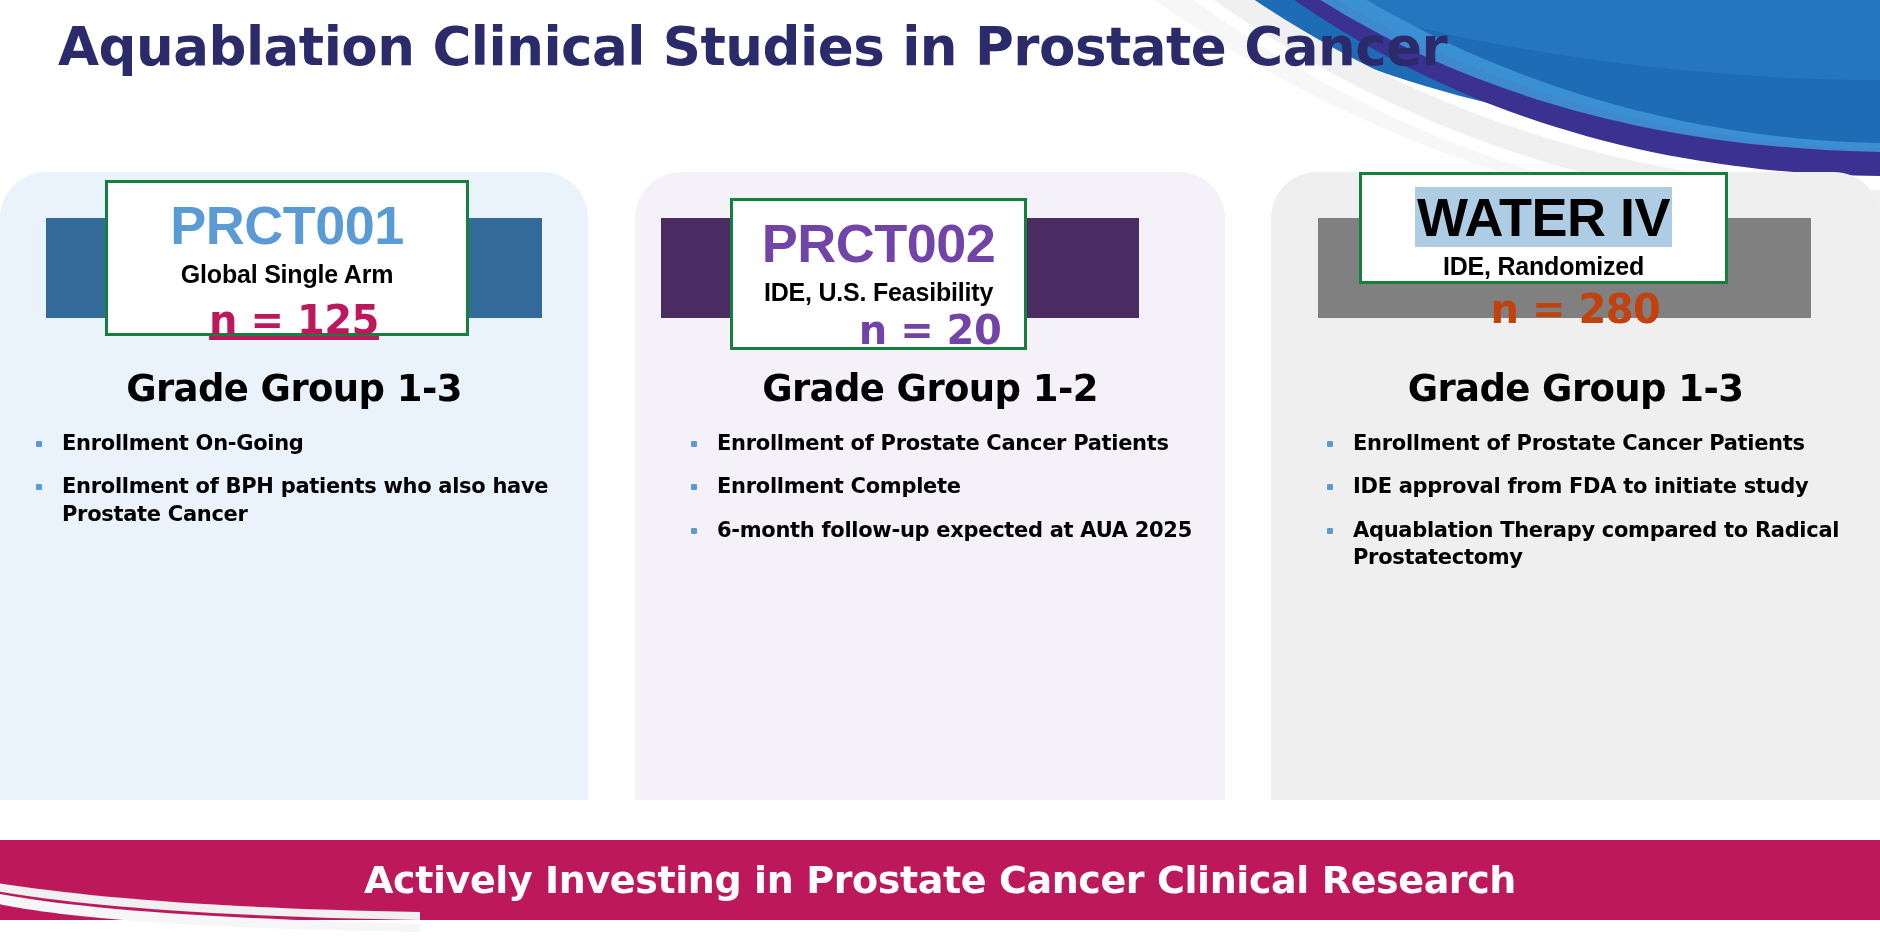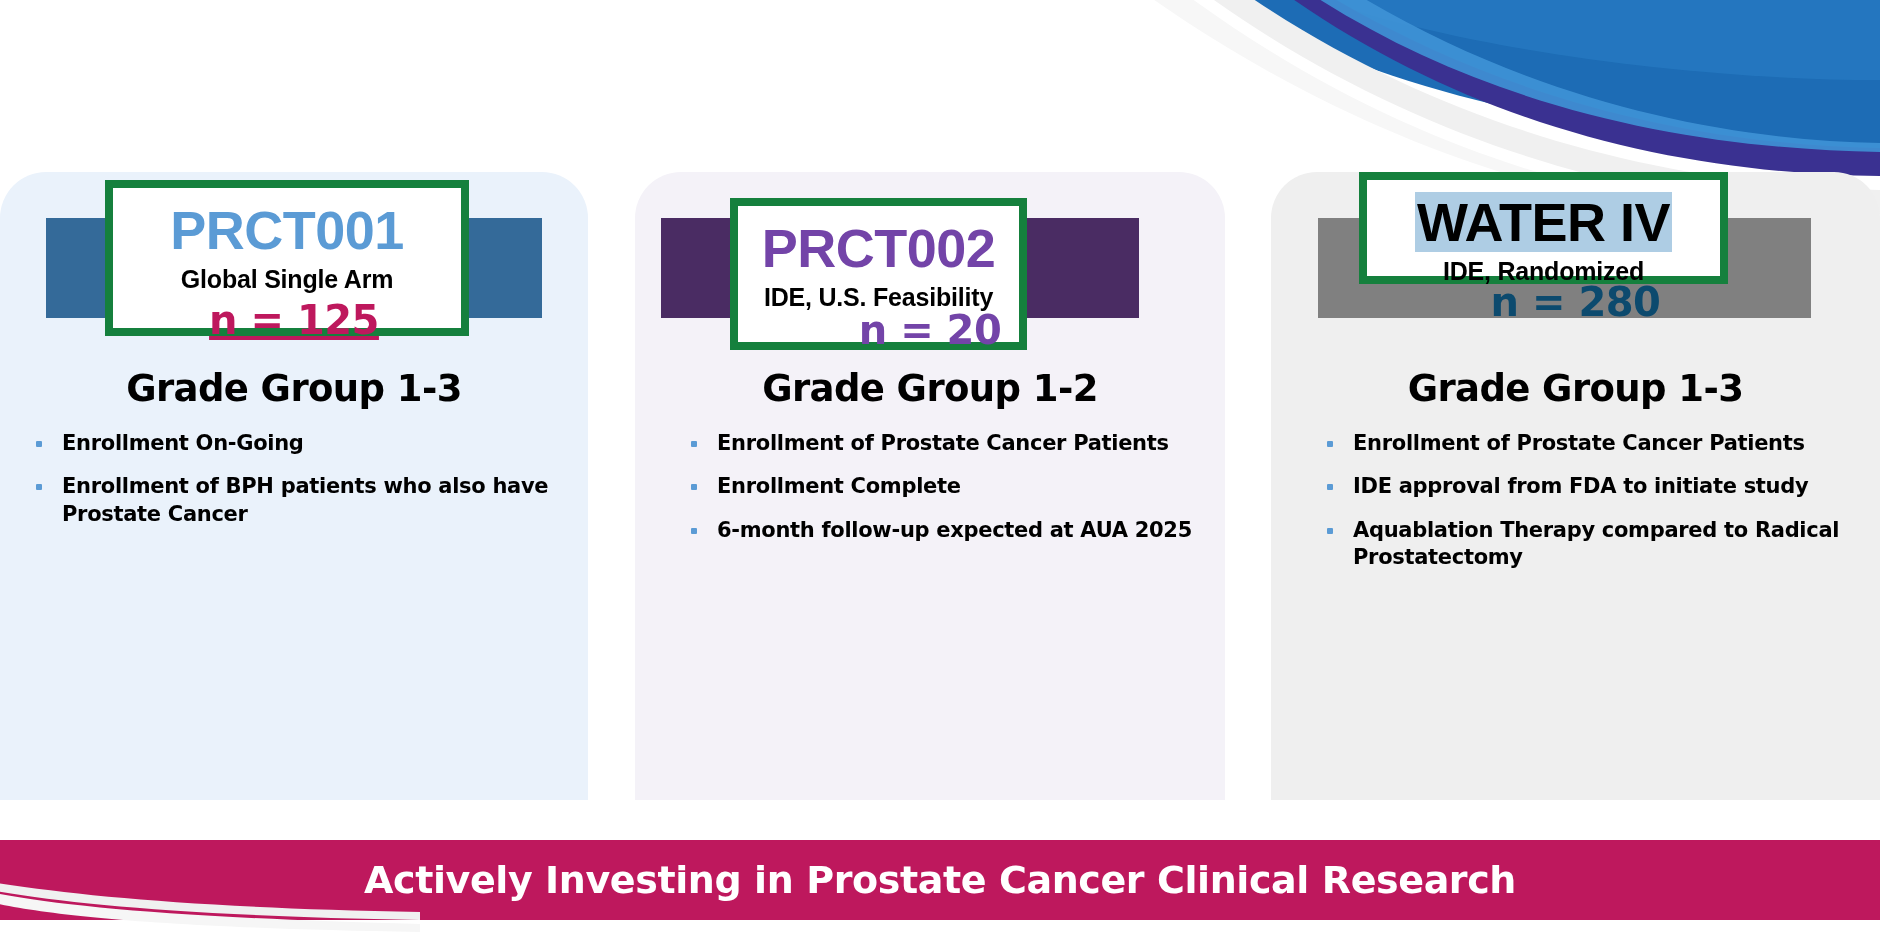--- a/index.html
+++ b/index.html
@@ -77,21 +77,21 @@
     height: 100px;
   }
   .band-1 { left: 46px;  width: 496px; background: #346a99; }
   .band-2 { left: 26px;  width: 478px; background: #4a2c63; }
   .band-3 { left: 47px;  width: 493px; background: #808080; }
 
   
   .header-box {
     position: absolute;
     background: #ffffff;
-    border: 8px solid #15803d;
+    border: 3px solid #15803d;
     box-sizing: border-box;
     text-align: center;
     padding-top: 14px;
   }
   .hb-1 { left: 105px; top: 8px;  width: 364px; height: 156px; }
   .hb-2 { left: 95px;  top: 26px; width: 297px; height: 152px; }
   .hb-3 { left: 88px;  top: 0px;  width: 369px; height: 112px; }
 
   .study-code {
     font-family: "Liberation Sans", sans-serif;
@@ -120,21 +120,21 @@
     position: absolute;
     width: 100%;
     text-align: center;
     font-family: "DejaVu Sans", sans-serif;
     font-size: 40px;
     font-weight: bold;
     letter-spacing: -0.5px;
   }
   .n-1 { top: 125px; color: #be185d; text-decoration: underline; }
   .n-2 { top: 135px; color: #7344a8; }
-  .n-3 { top: 107px; color: #0c4a6e; }
+  .n-3 { top: 114px; color: #c2410c; }
 
   .grade-group {
     position: absolute;
     width: 100%;
     text-align: center;
     top: 195px;
     font-family: "DejaVu Sans", sans-serif;
     font-size: 37px;
     font-weight: bold;
     color: #000000;
@@ -205,20 +205,21 @@
     <svg width="760" height="230" viewBox="0 0 760 230" xmlns="http://www.w3.org/2000/svg">
       <path d="M 760 -10 L 760 150 C 560 150 300 110 120 10 L 120 -10 Z" fill="#1d6cb5"></path>
       <path d="M 760 -10 L 760 80 C 580 80 330 50 175 -10 Z" fill="#2a7fc6" opacity="0.55"></path>
       <path d="M 200 -10 C 380 100 580 145 760 148 L 760 176 C 560 174 350 126 160 -10 Z" fill="#3a3191"></path>
       <path d="M 230 -10 C 410 100 600 140 760 143 L 760 152 C 580 149 370 112 185 -10 Z" fill="#3f93d6" opacity="0.9"></path>
       <path d="M 120 -10 C 330 135 560 186 760 190 L 760 214 C 540 210 300 150 80 -10 Z" fill="#f0f0f0"></path>
       <path d="M 60 -10 C 300 168 540 220 760 224 L 760 232 C 520 228 270 168 20 -10 Z" fill="#f7f7f7"></path>
     </svg>
   </div>
 
+  <div class="page-title">Aquablation Clinical Studies in Prostate Cancer</div>
 
   <div class="cards">
 
     <div class="card card-1">
       <div class="header-band band-1"></div>
       <div class="header-box hb-1">
         <div class="study-code code-1">PRCT001</div>
         <div class="study-sub">Global Single Arm</div>
       </div>
       <div class="n-value n-1">n = 125</div>

